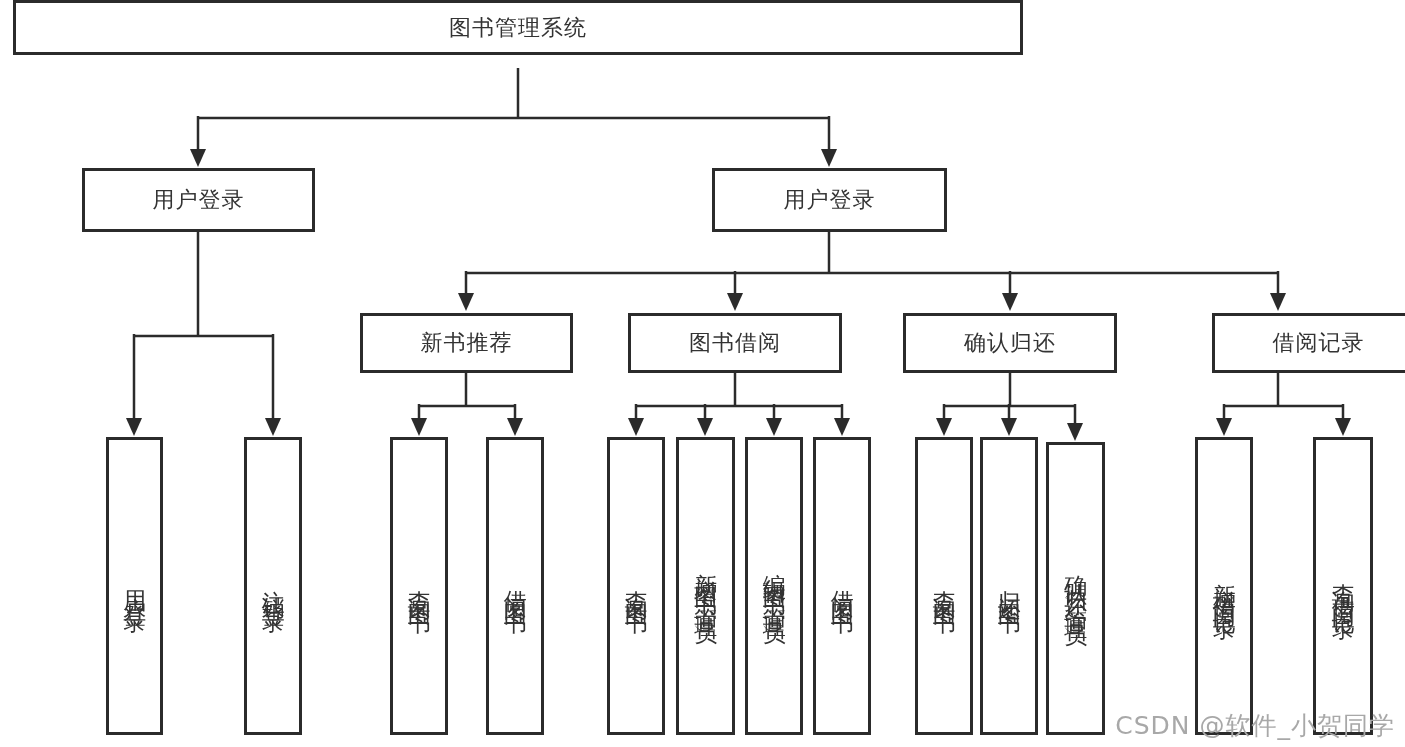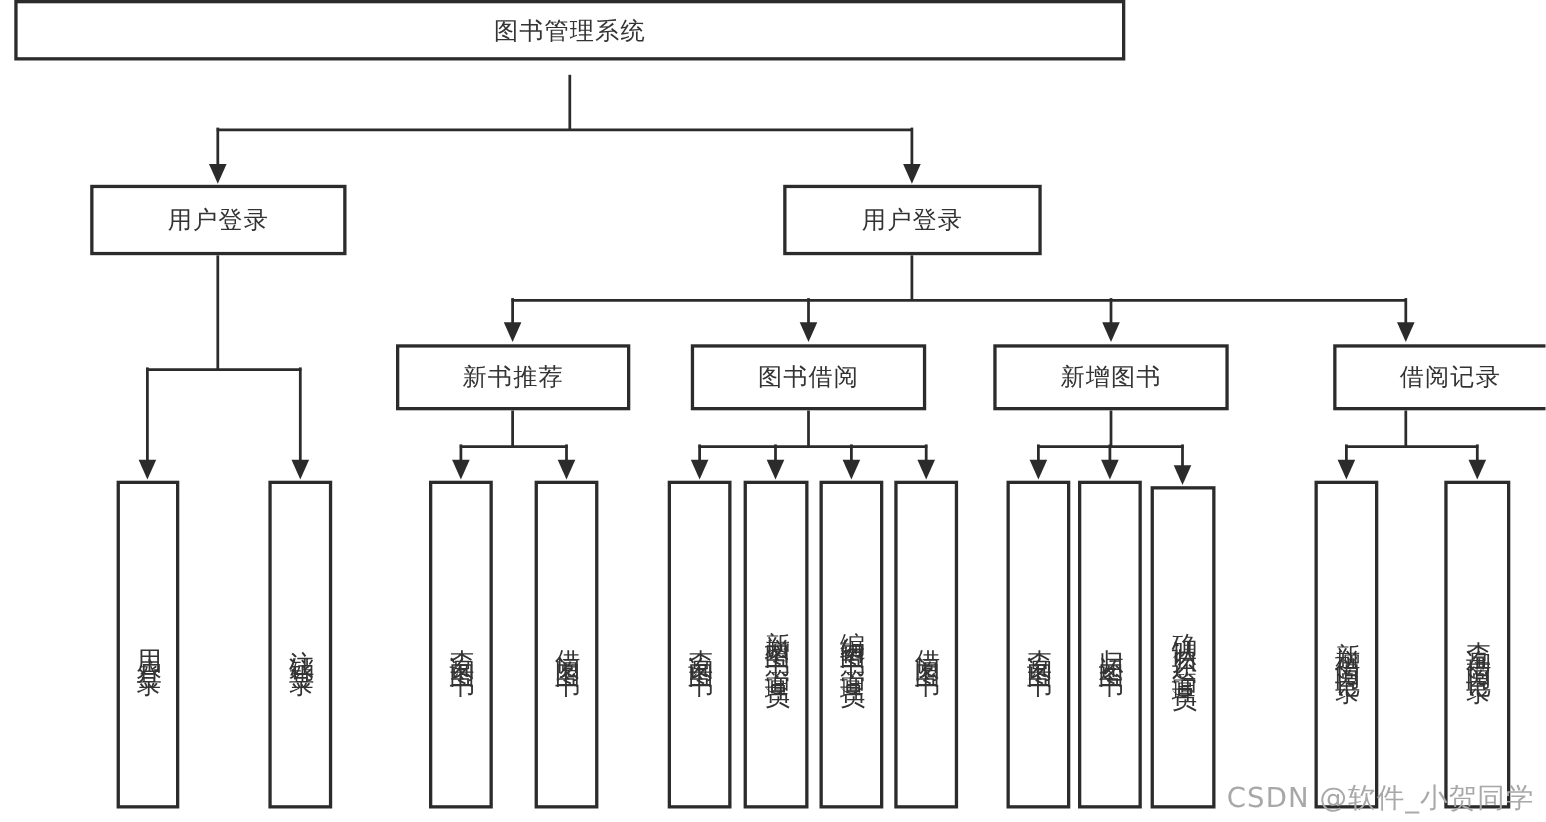--- a/index.html
+++ b/index.html
@@ -134,21 +134,21 @@
     <span class="lbl">用户登录</span>
   </div>
 
   <div class="node" style="left:360px; top:313px; width:213px; height:60px;align-items:center;">
     <span class="lbl">新书推荐</span>
   </div>
   <div class="node" style="left:628px; top:313px; width:214px; height:60px;">
     <span class="lbl">图书借阅</span>
   </div>
   <div class="node" style="left:903px; top:313px; width:214px; height:60px;">
-    <span class="lbl">新增图书</span>
+    <span class="lbl">确认归还</span>
   </div>
   <div class="node" style="left:1172px; top:313px; width:213px; height:60px;margin-left:40px;">
     <span class="lbl">借阅记录</span>
   </div>
 
   <div class="node v" style="left:106px; top:437px; width:57px; height:298px;">
     <span class="lbl">用户登录</span>
   </div>
   <div class="node v" style="left:244px; top:437px; width:58px; height:298px;">
     <span class="lbl">注销登录</span>

